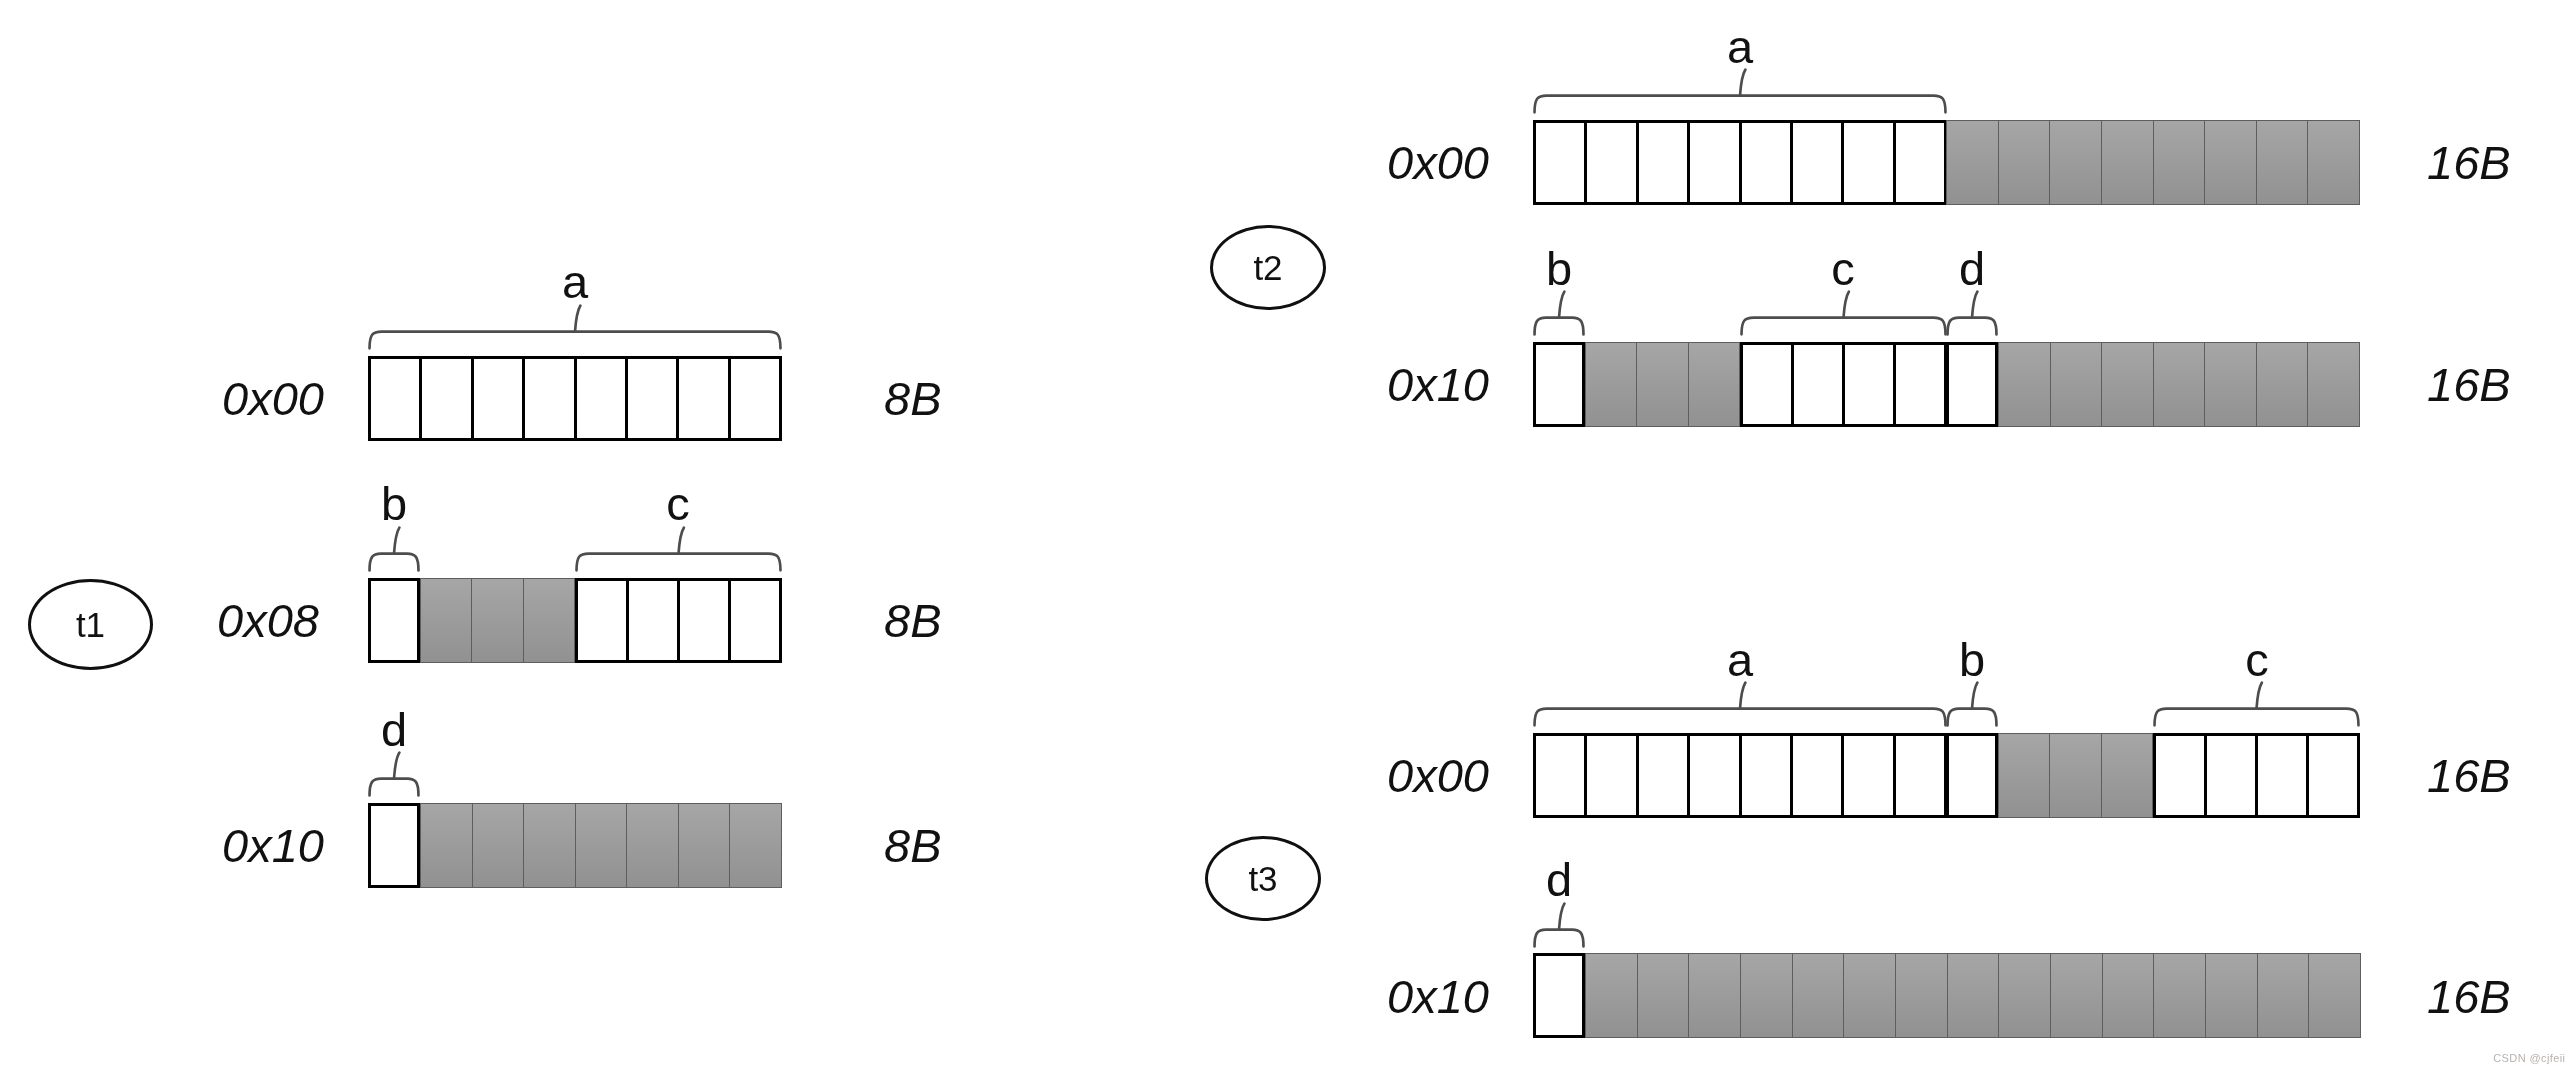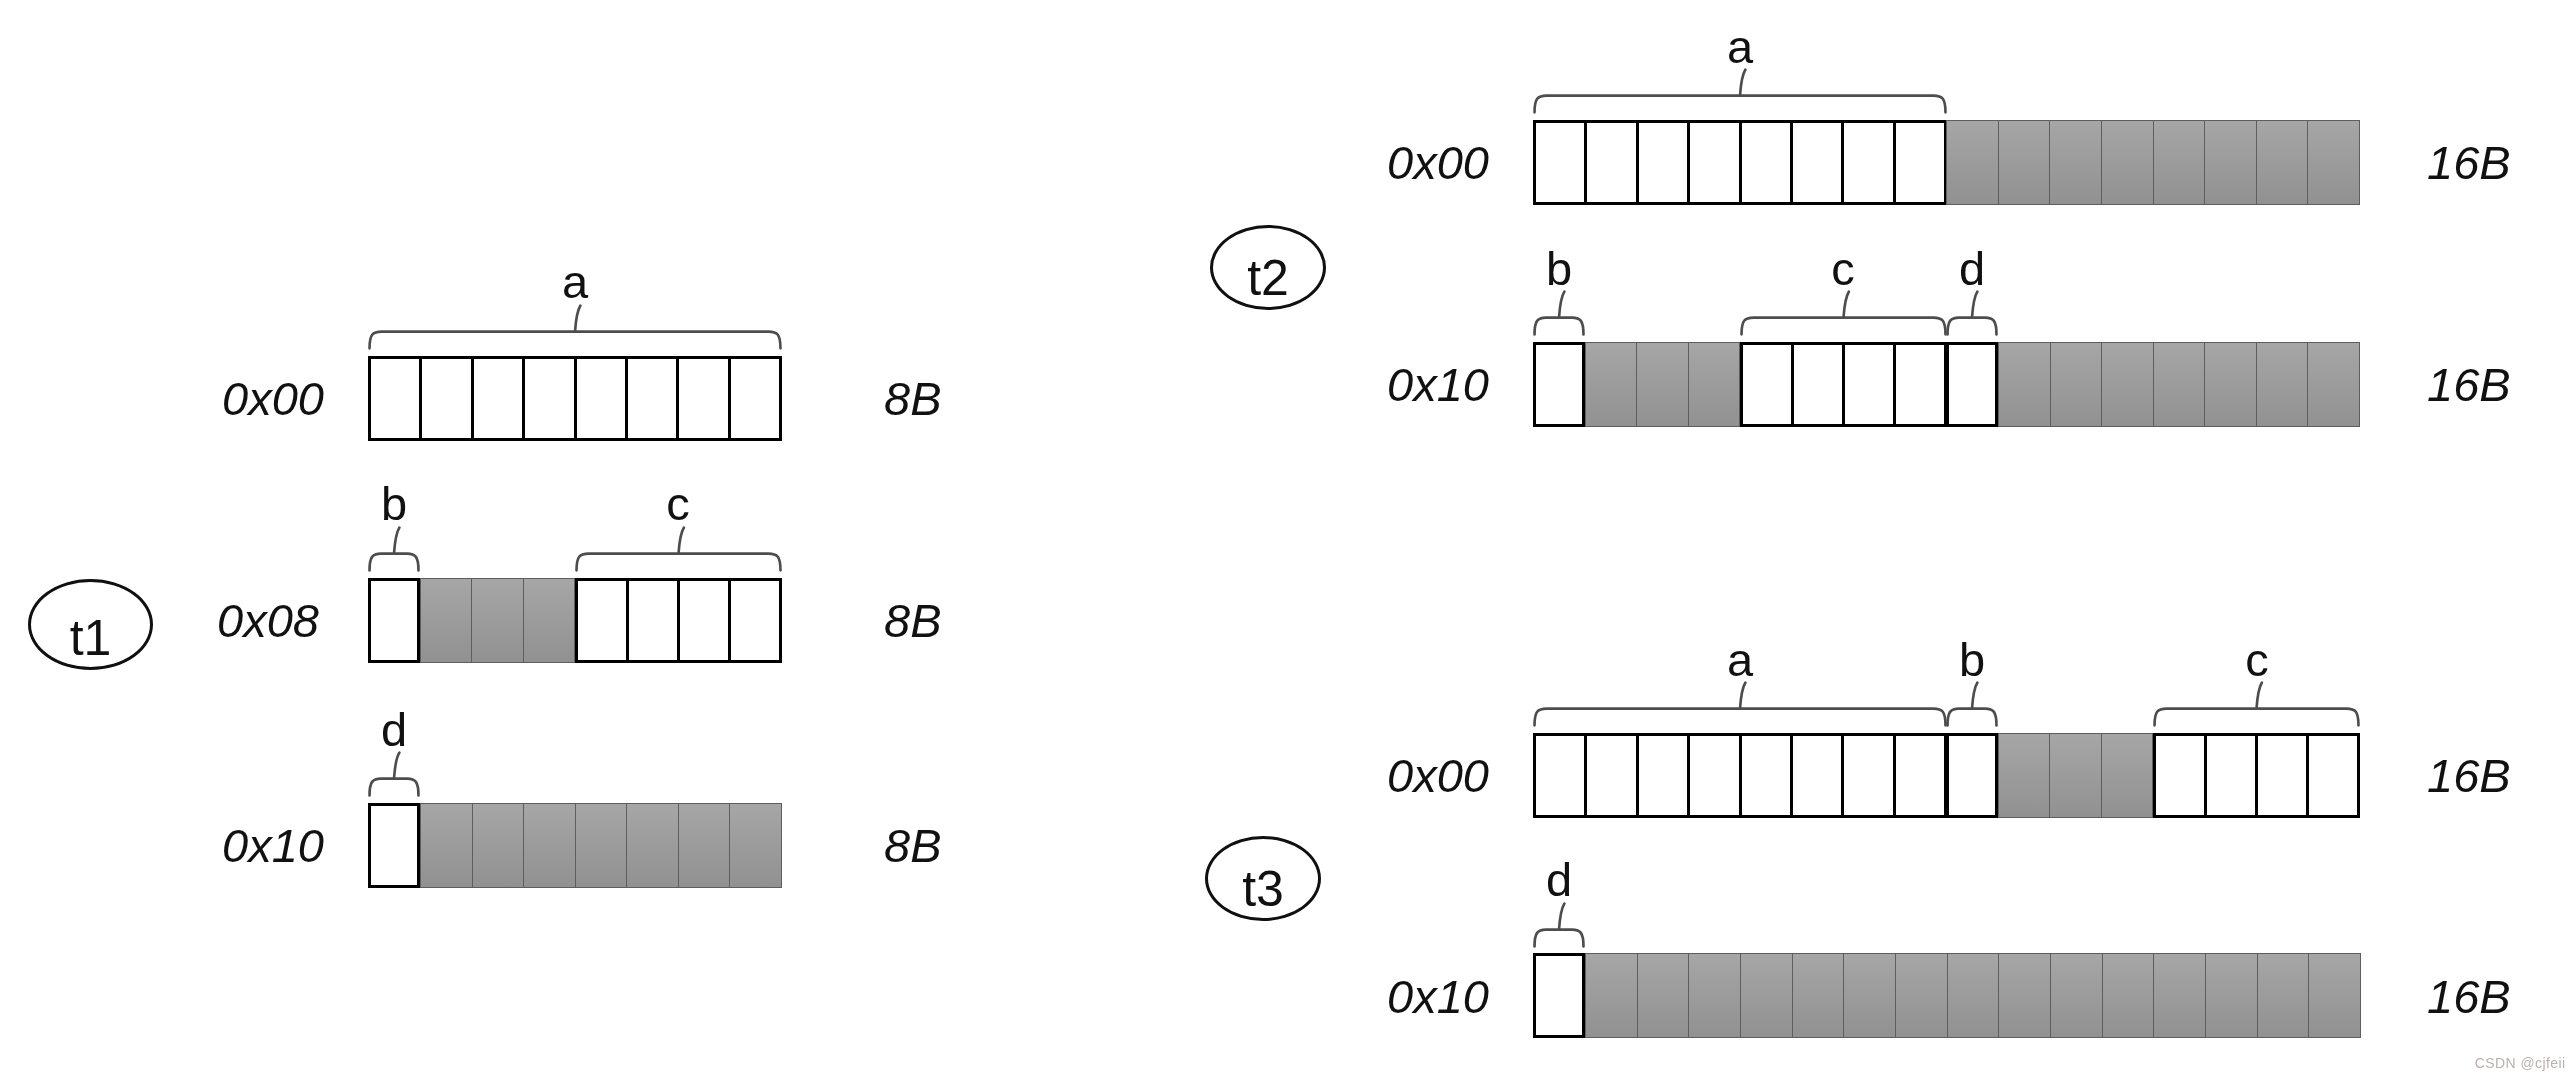--- a/index.html
+++ b/index.html
@@ -24,25 +24,25 @@
   .addr{width:198px;text-align:right}
   .field-label{
     position:absolute;font-size:47px;line-height:53px;height:53px;color:var(--text,#111);
     transform:translateX(-50%);white-space:nowrap;
   }
   .brace{position:absolute}
   .brace svg{display:block}
   .brace path{fill:none;stroke:var(--brace,#4d4d4d);stroke-width:3.5;stroke-linecap:round;stroke-linejoin:round}
   .badge{
     position:absolute;box-sizing:border-box;border:3.4px solid #101010;border-radius:50%;
-    background:#ffffff;display:flex;align-items:flex-end;justify-content:center;
-    font-size:50px;color:var(--text,#111);
+    background:#ffffff;display:flex;align-items:center;justify-content:center;
+    font-size:35px;color:var(--text,#111);
   }
   .watermark{
-    position:absolute;right:10.6px;bottom:3px;font-size:14px;
+    position:absolute;right:10.6px;bottom:10px;font-size:11px;
     color:var(--watermark,#b9b2ae);letter-spacing:0.4px;
   }
 </style>
 </head>
 <body>
 
 <span class="watermark">CSDN @cjfeii</span>
 
 <div class="badge" style="left: 28px; top: 579px; width: 125px; height: 91px;">
     <span>t1</span>

